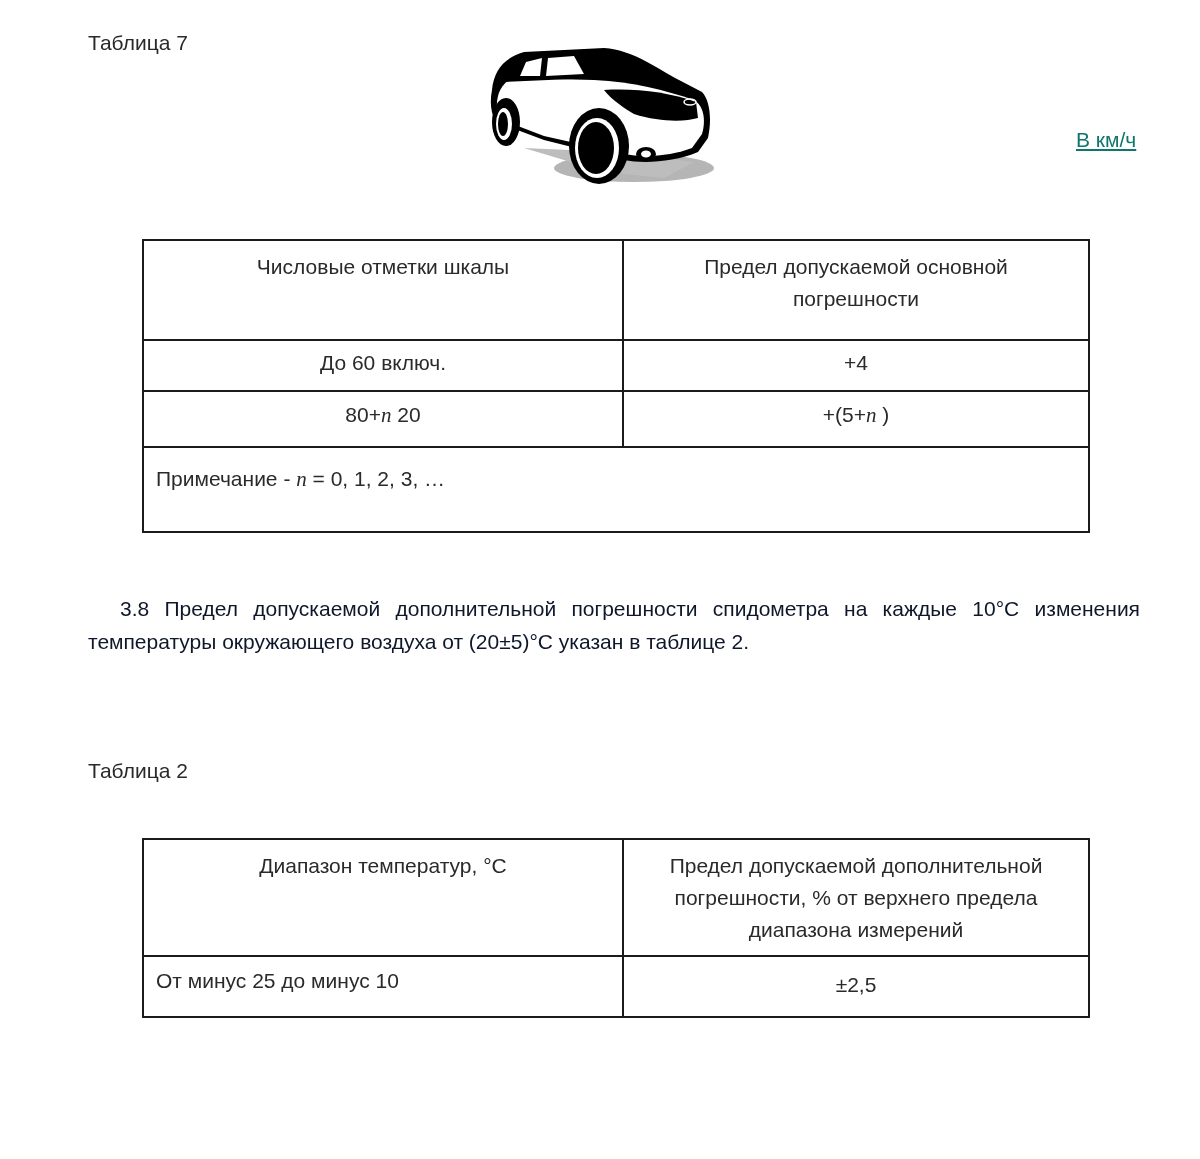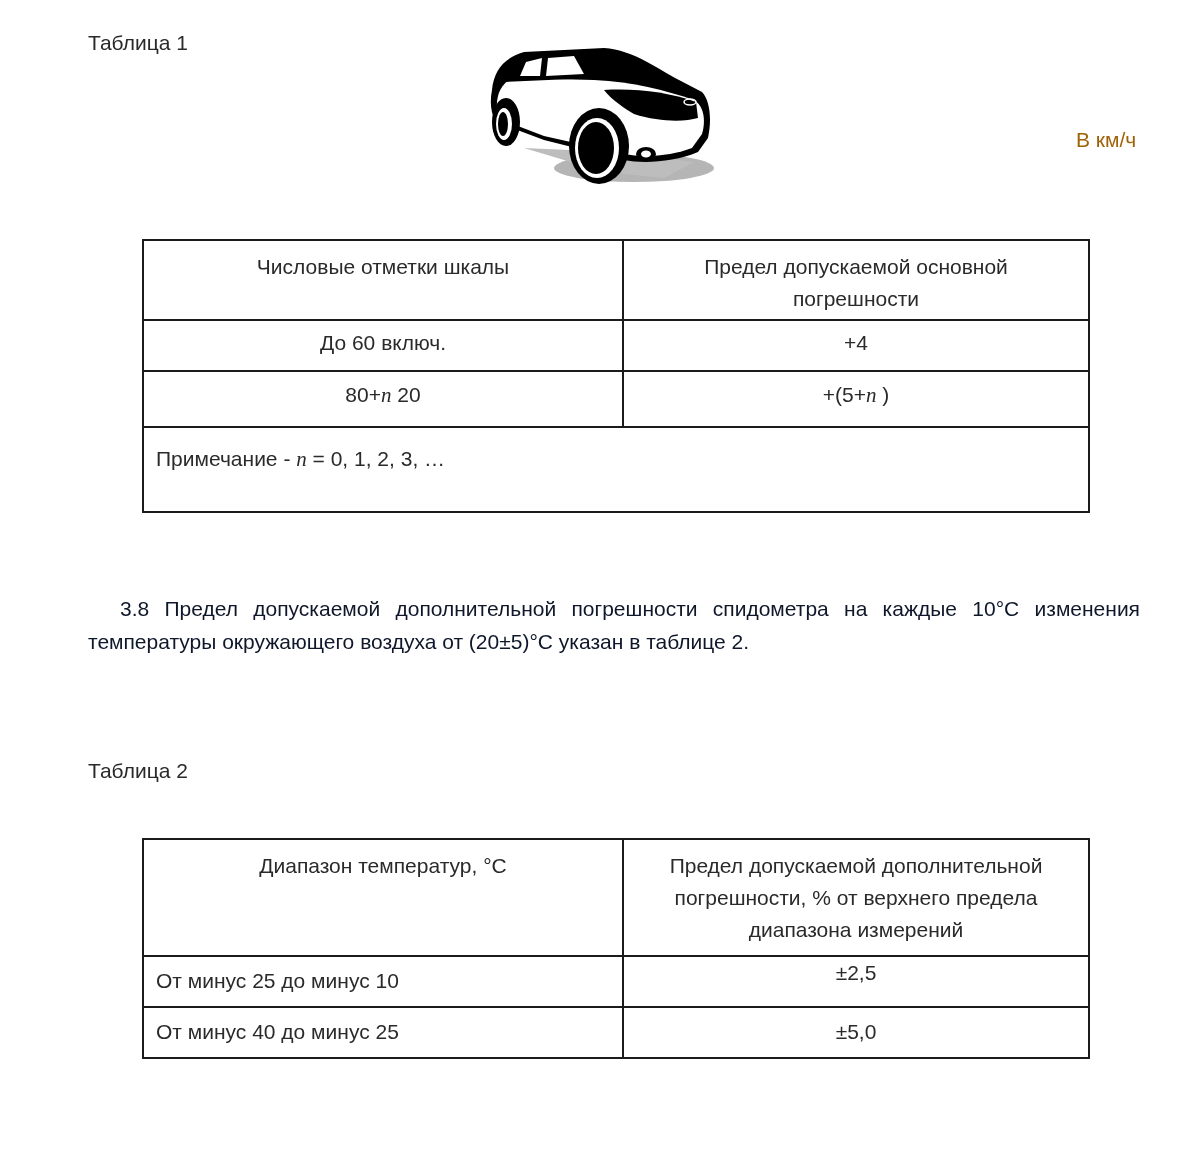--- a/index.html
+++ b/index.html
@@ -2,21 +2,21 @@
 <html><head>
   <meta charset="utf-8">
   <style>
     html, body { margin: 0; padding: 0; background: #ffffff; }
     body {
       width: 1200px; height: 1159px; position: relative; overflow: hidden;
       font-family: "Liberation Sans", sans-serif; color: #222222;
     }
     .abs { position: absolute; }
     .caption { font-size: 21px; color: #2a2a2a; }
-    .units { font-size: 21px; color: #a16207; }
+    .units { font-size: 21px; color: #0f766e; text-decoration: underline; }
     .car { position: absolute; left: 484px; top: 40px; width: 232px; height: 148px; }
     table.grid {
       position: absolute; border-collapse: collapse; table-layout: fixed;
       font-size: 21px; color: #2a2a2a;
     }
     table.grid td {
       border: 2px solid #1b1b1b; vertical-align: top; line-height: 32px;
       padding: 10px 12px 0 12px; box-sizing: border-box;
     }
     .c { text-align: center; }
@@ -24,21 +24,21 @@
     .n { font-family: "Liberation Serif", serif; font-style: italic; }
     .para {
       position: absolute; left: 88px; top: 592px; width: 1052px;
       font-size: 21px; line-height: 33px; color: #0f172a; text-align: justify;
       text-indent: 32px;
     }
   </style>
 </head>
 <body>
 
-<div class="abs caption" style="left:88px; top:31px;">Таблица 1</div>
+<div class="abs caption" style="left:88px; top:31px;">Таблица 7</div>
 
 <svg class="car" viewBox="0 0 232 148">
   <ellipse cx="150" cy="128" rx="80" ry="14" fill="#b5b5b5"></ellipse>
   <path d="M40 108 L120 132 L180 138 L210 122 L130 112 Z" fill="#bdbdbd"></path>
   <path d="M8 50 C10 30 20 18 40 12 L120 8 C150 10 175 30 195 40 L218 52 C226 60 228 80 224 98 L214 112 C190 122 160 124 140 120 L60 100 L12 82 C6 72 6 60 8 50 Z" fill="#000"></path>
   <path d="M14 56 C16 48 22 40 30 38 L110 40 C150 42 180 50 210 60 C220 66 222 80 218 94 L208 108 C188 116 160 118 140 114 L60 96 L18 80 C12 72 12 64 14 56 Z" fill="#fff"></path>
   <path d="M120 50 C150 48 185 52 212 62 L214 78 C200 82 175 82 150 74 C140 68 128 60 120 50 Z" fill="#000"></path>
   <path d="M20 42 L30 20 L60 14 L120 14 L150 26 L175 38 L110 38 Z" fill="#000"></path>
   <path d="M36 36 L42 22 L58 18 L56 36 Z" fill="#fff"></path>
   <path d="M62 36 L64 18 L90 16 L100 34 Z" fill="#fff"></path>
@@ -54,21 +54,21 @@
 </svg>
 
 <div class="abs units" style="left:1076px; top:128px;">В км/ч</div>
 
 <table class="grid" style="left:142px; top:239px; width:946px;">
   <colgroup>
       <col style="width:480px">
       <col style="width:466px">
     </colgroup>
   <tbody>
-      <tr style="height:80px;border-radius:22px;">
+      <tr style="height:100px;border-radius:22px;">
     <td class="c">Числовые отметки шкалы</td>
     <td class="c" style="padding-left:40px; padding-right:40px;">Предел допускаемой основной погрешности</td>
   </tr>
   <tr style="height:51px;">
     <td class="c" style="padding-top:6px;">До 60 включ.</td>
     <td class="c" style="padding-top:6px;">+4</td>
   </tr>
   <tr style="height:56px;">
     <td class="c" style="padding-top:7px;"><span>80+</span><span class="n">n</span> <span>20</span></td>
     <td class="c" style="padding-top:7px;"><span>+(5+</span><span class="n">n</span> <span>)</span></td>
@@ -86,22 +86,18 @@
 <table class="grid" style="left:142px; top:838px; width:946px;">
   <colgroup>
       <col style="width:480px">
       <col style="width:466px">
     </colgroup>
   <tbody>
       <tr style="height:117px;margin-top:46px;">
     <td class="c">Диапазон температур, °С</td>
     <td class="c" style="padding-left:20px; padding-right:20px;">Предел допускаемой дополнительной погрешности, % от верхнего предела диапазона измерений</td>
   </tr>
-  <tr style="height:51px;">
+  <tr style="height:61px;">
     <td class="l" style="padding-top:8px;">От минус 25 до минус 10</td>
-    <td class="c" style="padding-top:0;border-radius:13px;">±2,5</td>
-  </tr>
-  <tr style="height:51px;">
-    <td class="l" style="padding-top:8px;">От минус 40 до минус 25</td>
-    <td class="c" style="padding-top:8px;">±5,0</td>
+    <td class="c" style="padding-top:12px;border-radius:13px;">±2,5</td>
   </tr>
 </tbody>
   </table>
 
 </body></html>

